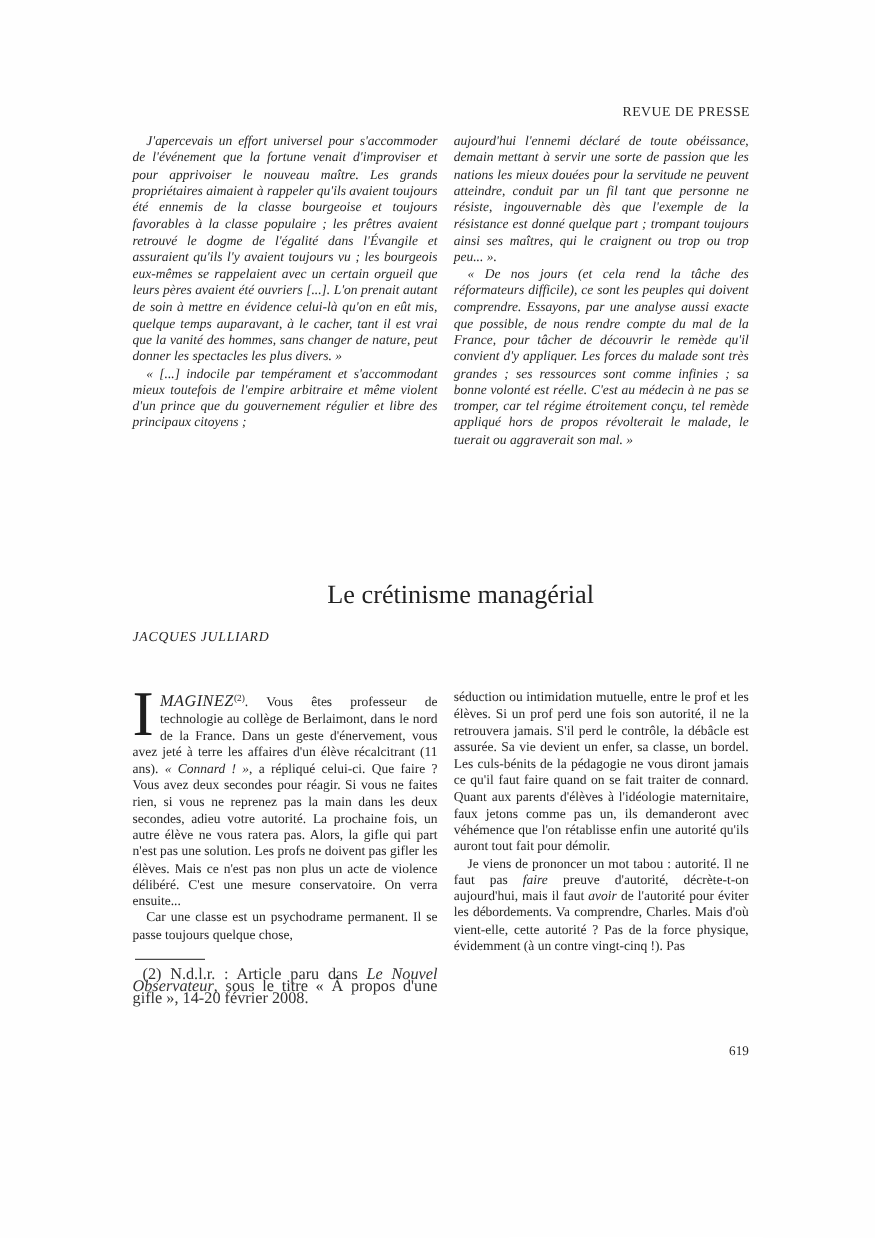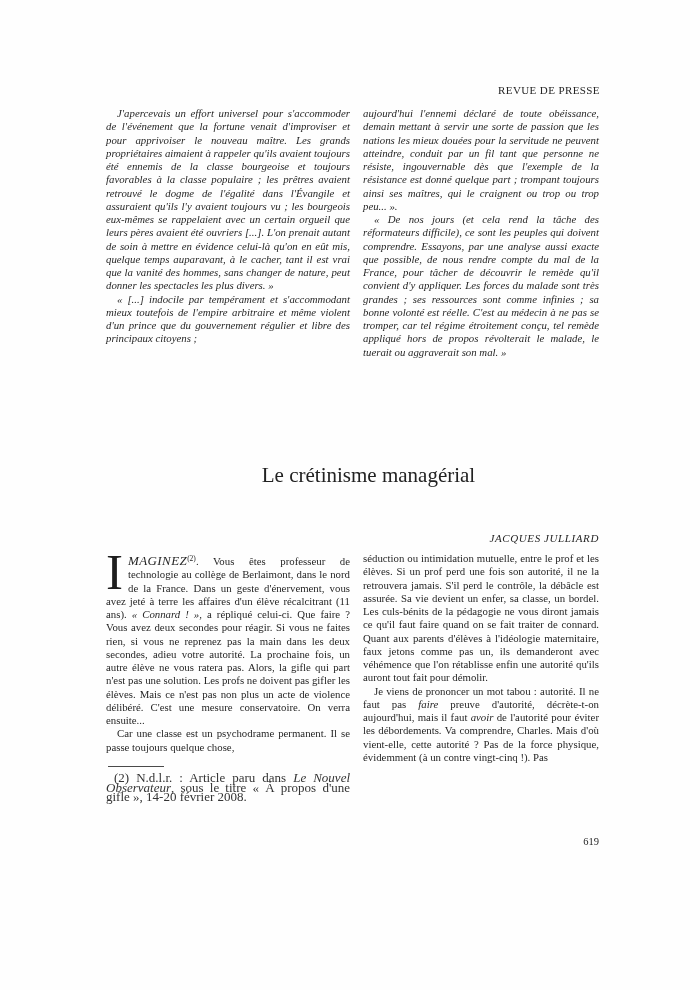--- a/index.html
+++ b/index.html
@@ -21,22 +21,22 @@
   .col-a { width:244px; flex:0 0 auto; }
   .col-b { width:236px; flex:0 0 auto; }
   .cols p { margin:0; font-size:10.8px; line-height:13.25px; text-align:justify; }
   .quote { font-style:italic; }
   .indent { text-indent:11px; }
   .article-title {
     position:absolute; top:447px; left:106px; width:493px;
     margin:16px; text-align:center; font-size:21px; font-weight:normal; color:#222;
   }
   .article-author {
-    position:absolute; top:532px; left:106px; width:493px;
-    text-align:right; font-style:italic; font-size:11px; letter-spacing:0.6px;
+    position:absolute; top:504px; left:106px; width:493px;
+    text-align:left; font-style:italic; font-size:11px; letter-spacing:0.6px;
   }
   .dropcap {
     float:left; font-size:51px; line-height:38px; margin:1px 5px 0 0; color:#1e1e1e;
   }
   .smallcaps { text-transform:uppercase; font-size:13px; letter-spacing:0.4px;font-style:italic; }
   .fnref { font-size:7.5px; vertical-align:4px; }
   .footnote-rule {
     width:56px; height:0; border:none; border-top:1px solid #4a4a4a;
     margin:12px 0 6px 2px;
   }

